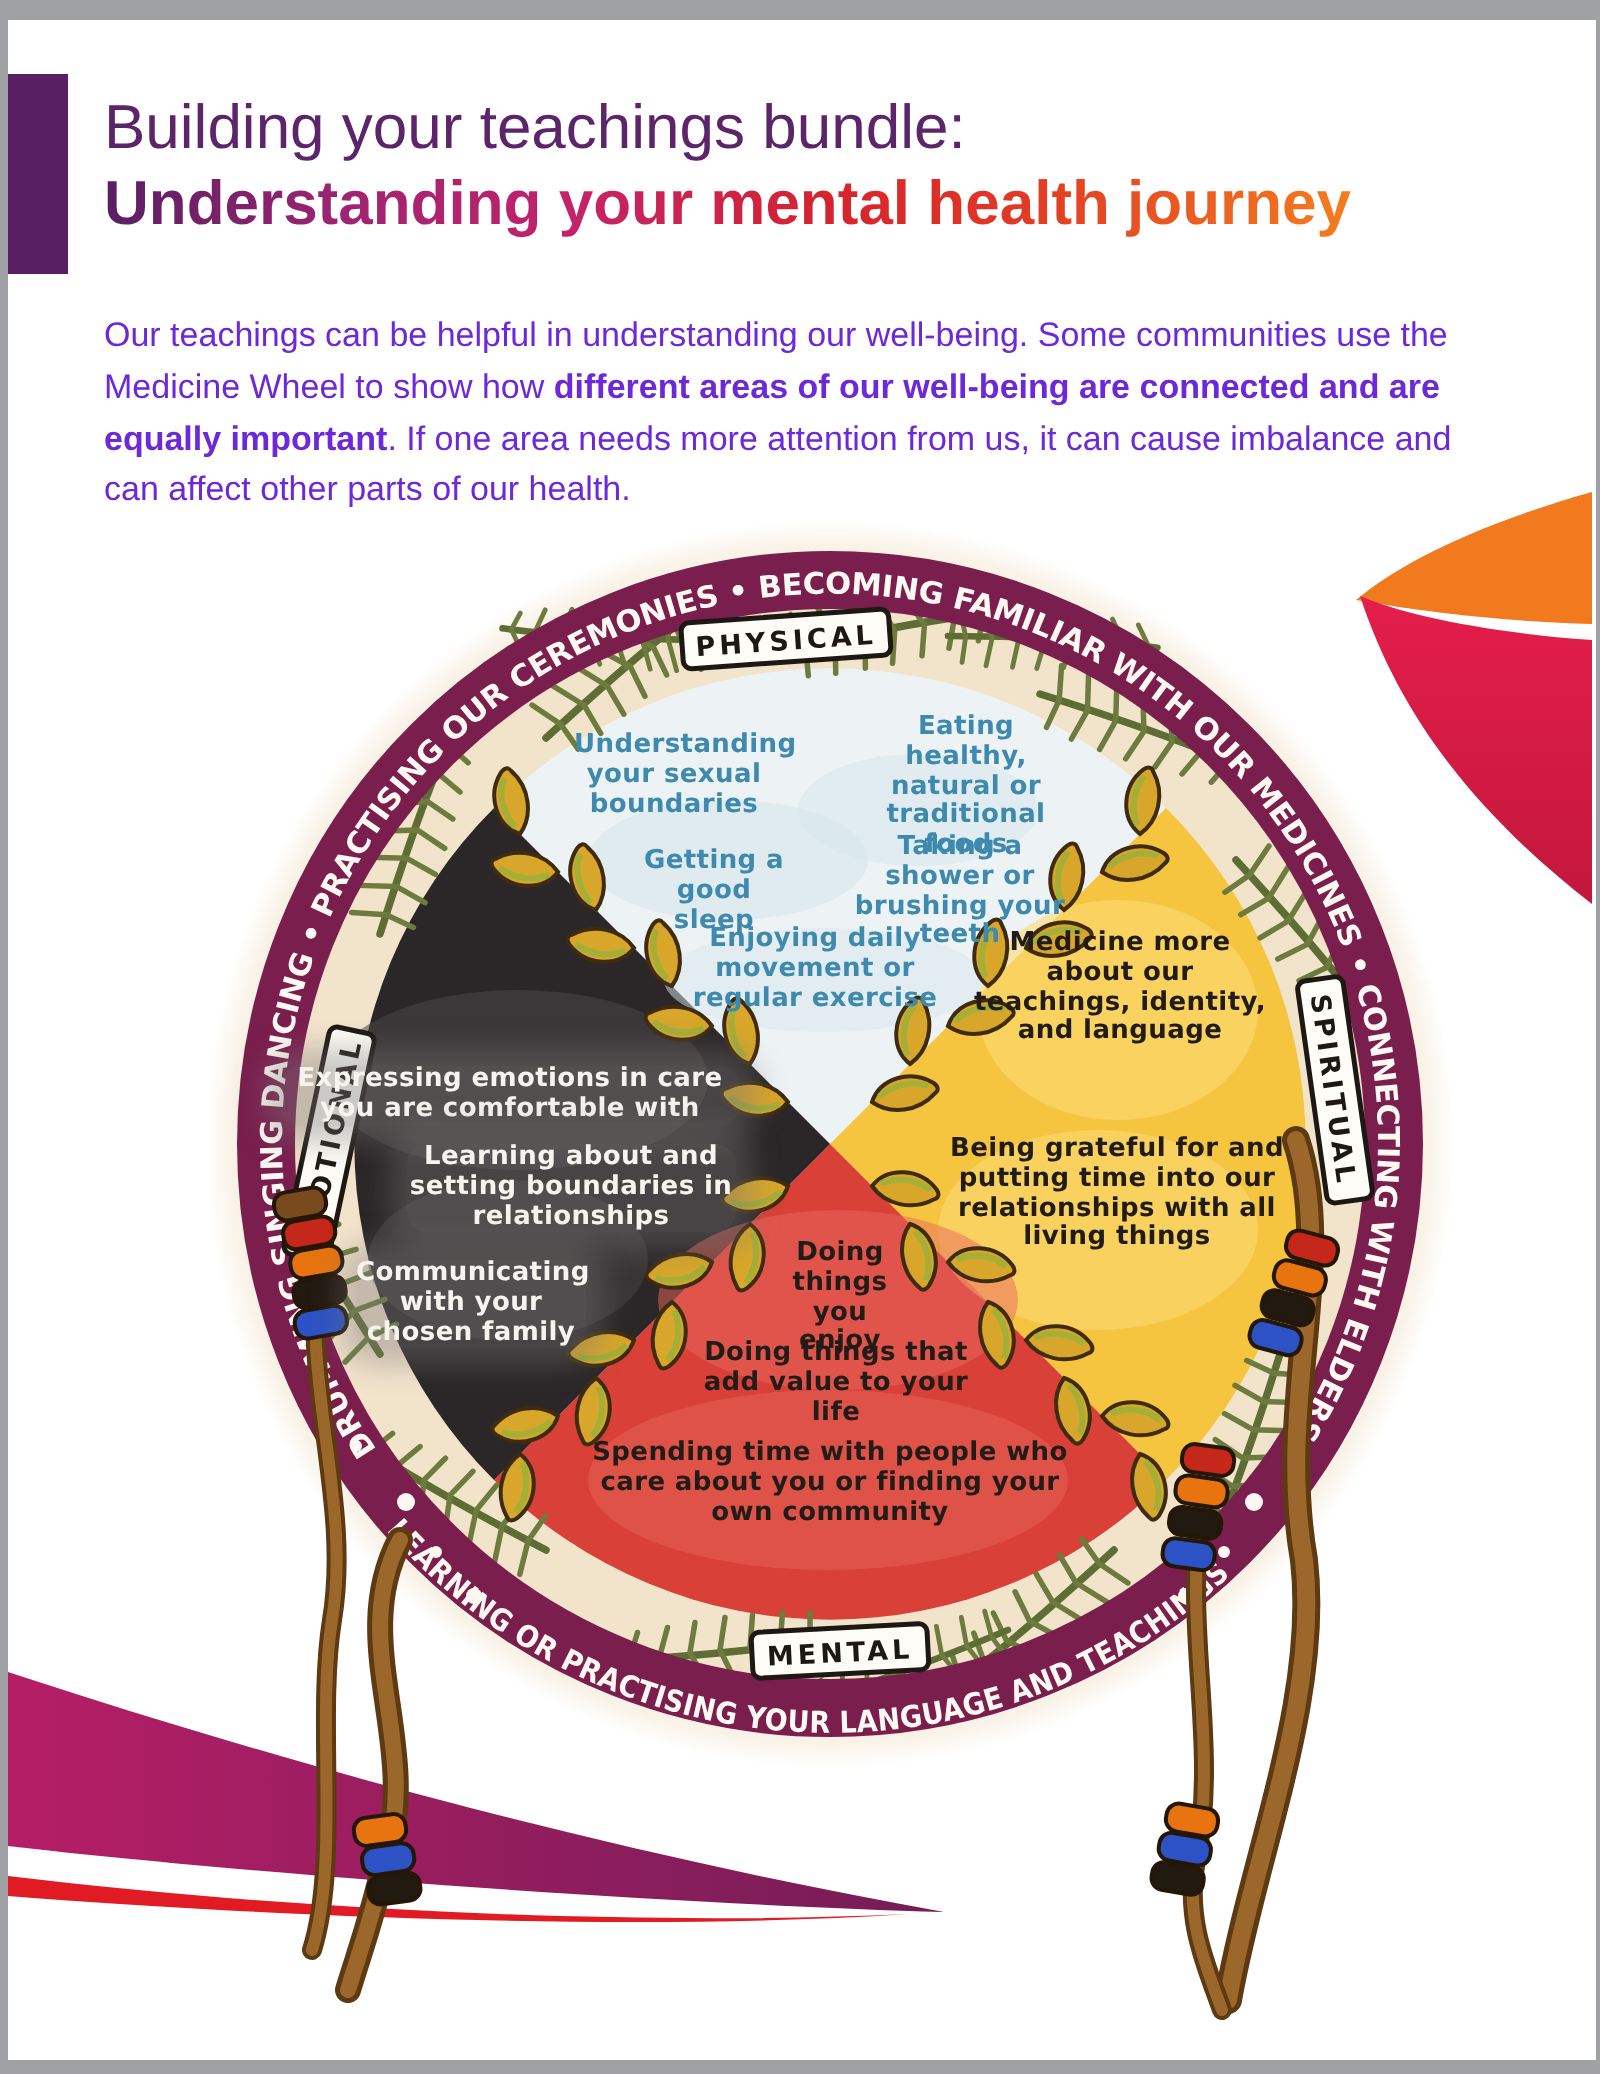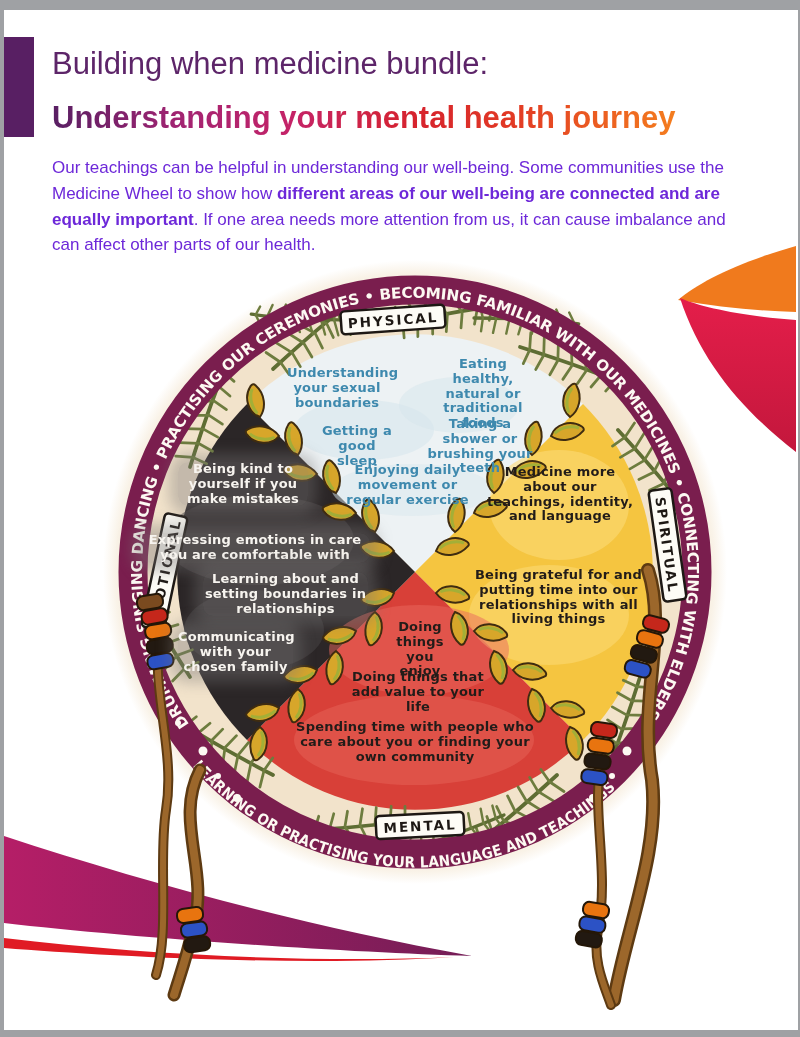--- a/index.html
+++ b/index.html
@@ -2,21 +2,21 @@
 <html><head>
 <meta charset="utf-8">
 <style>
   html,body{margin:0;padding:0;}
   body{width:800px;height:1037px;background:#9fa1a4;position:relative;overflow:hidden;
        font-family:"Liberation Sans",sans-serif;}
   .page{position:absolute;left:4px;top:10px;width:794px;height:1020px;background:#ffffff;}
   .purple-block{position:absolute;left:0;top:27px;width:30px;height:100px;background:#581f63;}
   .title1{position:absolute;left:48px;top:36px;font:400 31px/1.15 "Liberation Sans",sans-serif;
           color:#5d2569;white-space:nowrap;}
-  .title2{position:absolute;left:48px;top:90px;font:700 31px/1.15 "Liberation Sans",sans-serif;
+  .title2{position:absolute;left:48px;top:74px;font:700 31px/1.15 "Liberation Sans",sans-serif;
           white-space:nowrap;
           background:linear-gradient(90deg,#581f63 0%,#a12472 20%,#c42368 38%,#d6232e 58%,#e23a24 74%,#f47d1e 100%);
           -webkit-background-clip:text;background-clip:text;color:transparent;}
   .intro{position:absolute;left:48px;top:128px;width:700px;font:400 17px/1.52 "Liberation Sans",sans-serif;
          color:#6d28d9;}
   .wheel-svg{position:absolute;left:0;top:0;width:794px;height:1020px;}
   .phrase{position:absolute;font:700 13px/1.14 "DejaVu Sans",sans-serif;text-align:center;
           letter-spacing:.2px;}
   .q-physical{color:#3e89ae;}
   .q-emotional{color:#f7f4ef;background:rgba(122,117,119,.38);
@@ -28,21 +28,21 @@
   .banner-rect{fill:#fdfcf6;stroke:#1d1814;stroke-width:2.5;}
   .banner-text{fill:#1d1814;font:700 13.5px "DejaVu Sans",sans-serif;letter-spacing:2px;
                text-anchor:middle;}
 </style>
 </head>
 <body>
 
 <div class="page">
 
   <div class="purple-block"></div>
-  <div class="title1">Building when medicine bundle:</div>
+  <div class="title1">Building your teachings bundle:</div>
   <div class="title2">Understanding your mental health journey</div>
   <p class="intro"><span>Our teachings can be helpful in understanding our well-being. Some communities use the Medicine Wheel to show how </span><b>different areas of our well-being are connected and are equally important</b><span>. If one area needs more attention from us, it can cause imbalance and can affect other parts of our health.</span></p>
 
   <svg class="wheel-svg" viewBox="0 0 794 1020">
     <defs>
       <radialGradient id="halo">
         <stop offset="0%" stop-color="#f2e3cb"></stop>
         <stop offset="88%" stop-color="#f2e3cb"></stop>
         <stop offset="96%" stop-color="#f2e3cb" stop-opacity="0.45"></stop>
         <stop offset="100%" stop-color="#f2e3cb" stop-opacity="0"></stop>
@@ -229,21 +229,20 @@
       </g>
     </g>
   </svg>
 
   <div class="phrase q-physical" style="left:283px;top:356px;width:100px">Understanding your sexual boundaries</div>
   <div class="phrase q-physical" style="left:424px;top:347px;width:110px">Eating healthy, natural or traditional foods</div>
   <div class="phrase q-physical" style="left:313px;top:414px;width:80px">Getting a good sleep</div>
   <div class="phrase q-physical" style="left:416px;top:407px;width:120px">Taking a shower or brushing your teeth</div>
   <div class="phrase q-physical" style="left:341px;top:453px;width:125px">Enjoying daily movement or regular exercise</div>
 
-  <div class="phrase q-emotional" style="left:174px;top:452px;width:130px">Being kind to yourself if you make mistakes</div>
   <div class="phrase q-emotional" style="left:136px;top:523px;width:230px">Expressing emotions in care you are comfortable with</div>
   <div class="phrase q-emotional" style="left:199px;top:562px;width:165px">Learning about and setting boundaries in relationships</div>
   <div class="phrase q-emotional" style="left:174px;top:620px;width:115px">Communicating with your chosen family</div>
 
   <div class="phrase q-spiritual" style="left:481px;top:455px;width:150px">Medicine more about our teachings, identity, and language</div>
   <div class="phrase q-spiritual" style="left:467px;top:558px;width:175px">Being grateful for and putting time into our relationships with all living things</div>
 
   <div class="phrase q-mental" style="left:381px;top:578px;width:70px">Doing things you enjoy</div>
   <div class="phrase q-mental" style="left:344px;top:628px;width:140px">Doing things that add value to your life</div>
   <div class="phrase q-mental" style="left:286px;top:678px;width:250px">Spending time with people who care about you or finding your own community</div>

